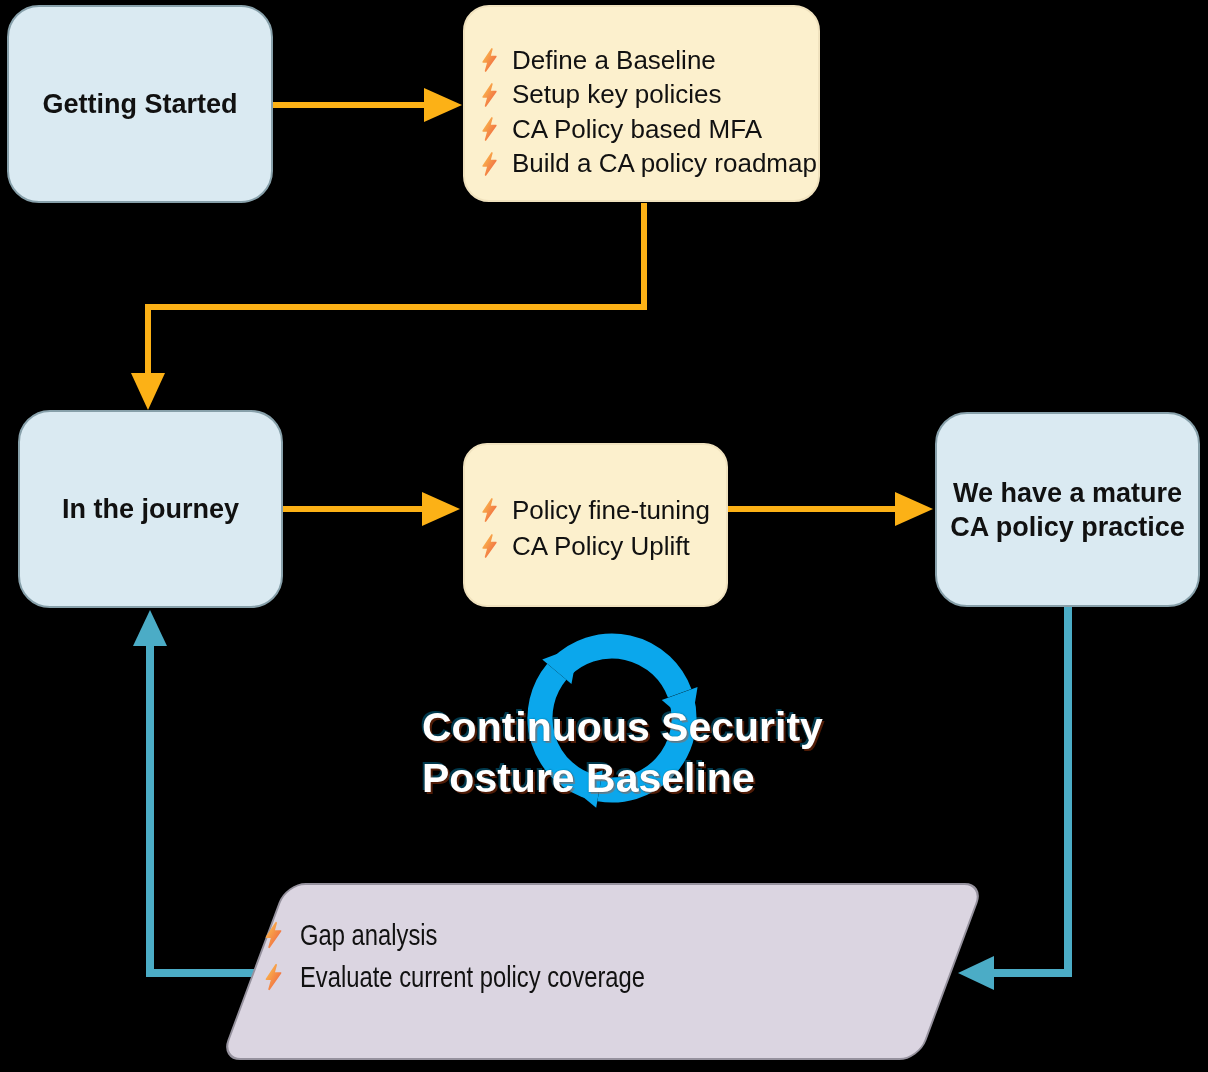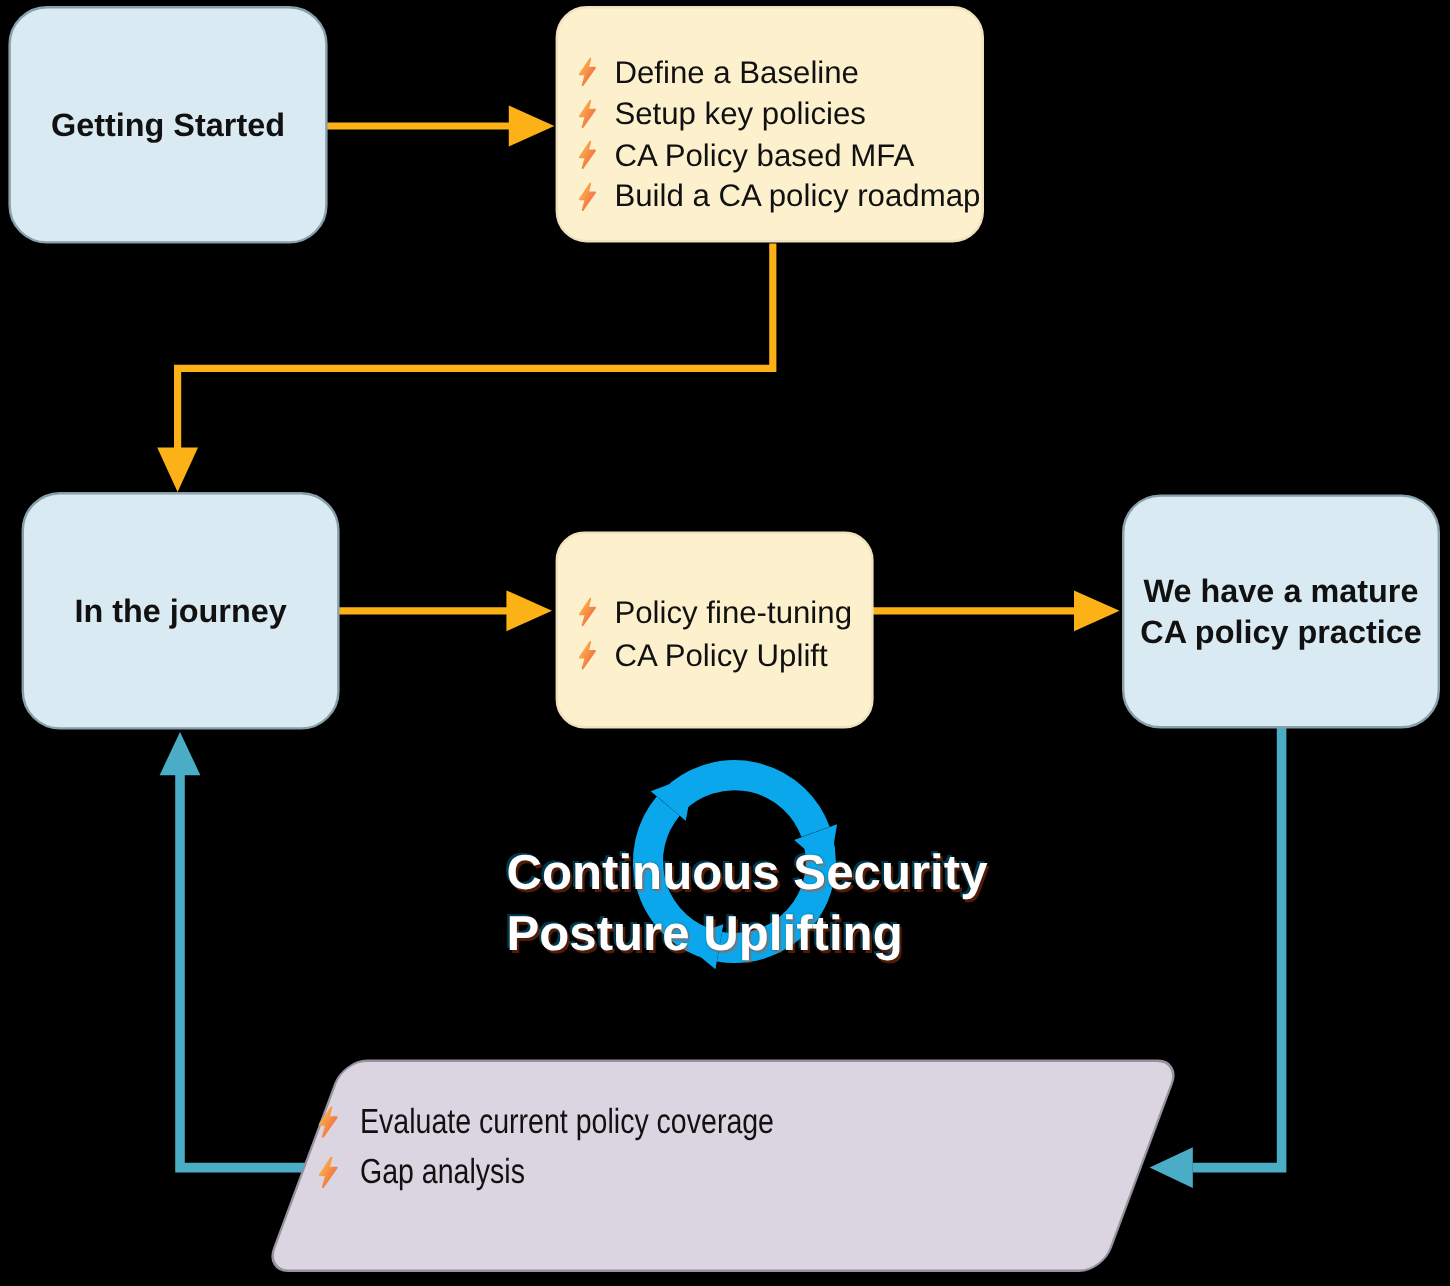--- a/index.html
+++ b/index.html
@@ -168,32 +168,32 @@
   <svg class="cycle-icon" width="220" height="220" viewBox="-110 -110 220 220">
     <g transform="rotate(-15)">
       <use href="#arcseg"></use>
       <use href="#arcseg" transform="rotate(120)"></use>
       <use href="#arcseg" transform="rotate(240)"></use>
     </g>
   </svg>
 
   <div class="cycle-caption">
     <div>Continuous Security</div>
-    <div>Posture Uplifting</div>
+    <div>Posture Baseline</div>
   </div>
 
   <div class="para-bg"></div>
   <div class="para-list">
     <div class="row">
       <svg class="bolt" viewBox="0 0 24 32">
           <use href="#boltpath"></use>
         </svg>
-      <span class="narrow">Evaluate current policy coverage</span>
+      <span class="narrow">Gap analysis</span>
     </div>
     <div class="row">
       <svg class="bolt" viewBox="0 0 24 32">
           <use href="#boltpath"></use>
         </svg>
-      <span class="narrow">Gap analysis</span>
+      <span class="narrow">Evaluate current policy coverage</span>
     </div>
   </div>
 
 </div>
 
 </body></html>

